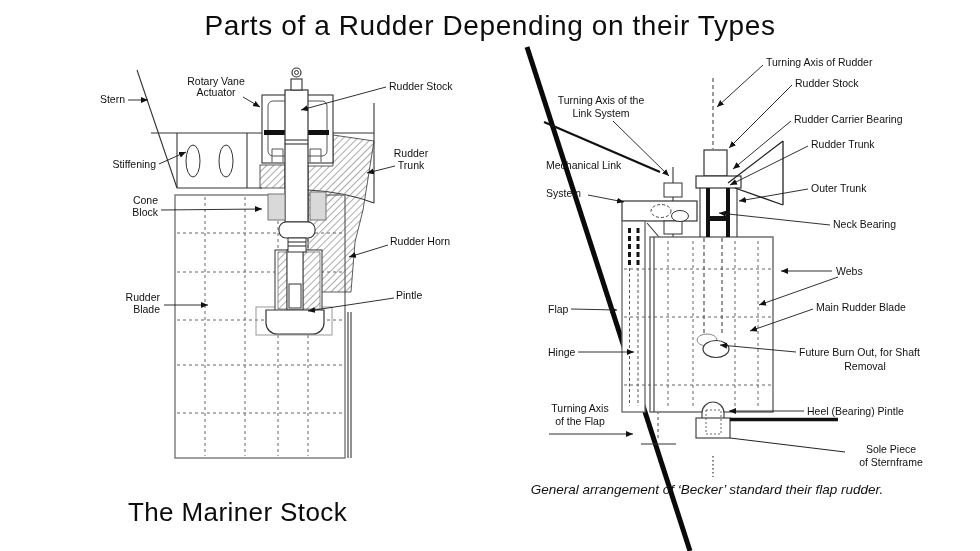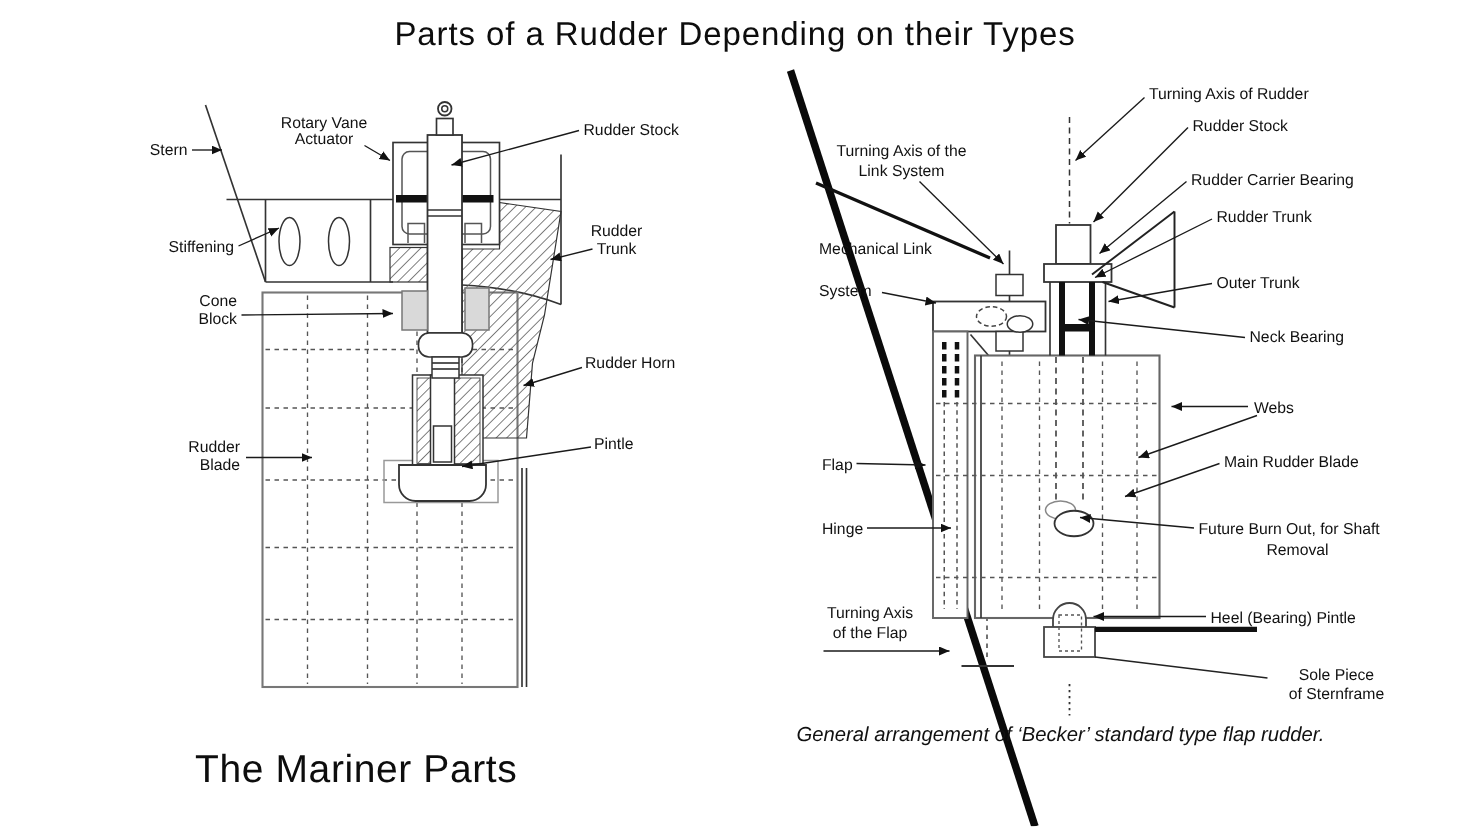--- a/index.html
+++ b/index.html
@@ -1,20 +1,20 @@
 <!DOCTYPE html>
 <html><head>
 <meta charset="utf-8">
 <style>
   html,body{margin:0;padding:0;background:#fff;}
   .stage{position:relative;width:980px;height:551px;background:#fff;overflow:hidden;
          font-family:"Liberation Sans","DejaVu Sans",sans-serif;color:#111;}
   .stage svg{position:absolute;left:0;top:0;}
   .title{position:absolute;top:10px;left:0;width:980px;text-align:center;
-         font-size:22px;letter-spacing:0.6px;color:#0d0d0d;}
+         font-size:28px;letter-spacing:0.6px;color:#0d0d0d;}
   .caption{position:absolute;font-size:26px;letter-spacing:0.4px;color:#0d0d0d;text-align:center;}
   .caption-left{top:497px;left:0;width:475px;}
   .caption-right{top:510px;left:480px;width:466px;}
   .subcaption{position:absolute;top:482px;left:470px;width:474px;text-align:center;
               font-style:italic;font-size:13.5px;color:#111;}
   text{font-family:"Liberation Sans","DejaVu Sans",sans-serif;font-size:10.5px;fill:#111;}
   .ld{stroke:#1a1a1a;stroke-width:0.9;fill:none;}
   .st{stroke:#333;stroke-width:1.1;fill:none;}
   .bl{stroke:#777;stroke-width:1.4;fill:#fff;}
   .dsh{stroke:#555;stroke-width:0.9;fill:none;stroke-dasharray:3,3;}
@@ -239,16 +239,16 @@
         <text x="865" y="370" text-anchor="middle">Removal</text>
         <text x="580" y="412" text-anchor="middle">Turning Axis</text>
         <text x="580" y="425" text-anchor="middle">of the Flap</text>
         <text x="807" y="415">Heel (Bearing) Pintle</text>
         <text x="891" y="453" text-anchor="middle">Sole Piece</text>
         <text x="891" y="466" text-anchor="middle">of Sternframe</text>
       </g>
     </g>
   </svg>
 
-  <div class="caption caption-left">The Mariner Parts</div>
-  <div class="subcaption">General arrangement of ‘Becker’ standard type flap rudder.</div>
+  <div class="caption caption-left">The Mariner Stock</div>
+  <div class="subcaption">General arrangement of ‘Becker’ standard their flap rudder.</div>
 
 </div>
 
 </body></html>

